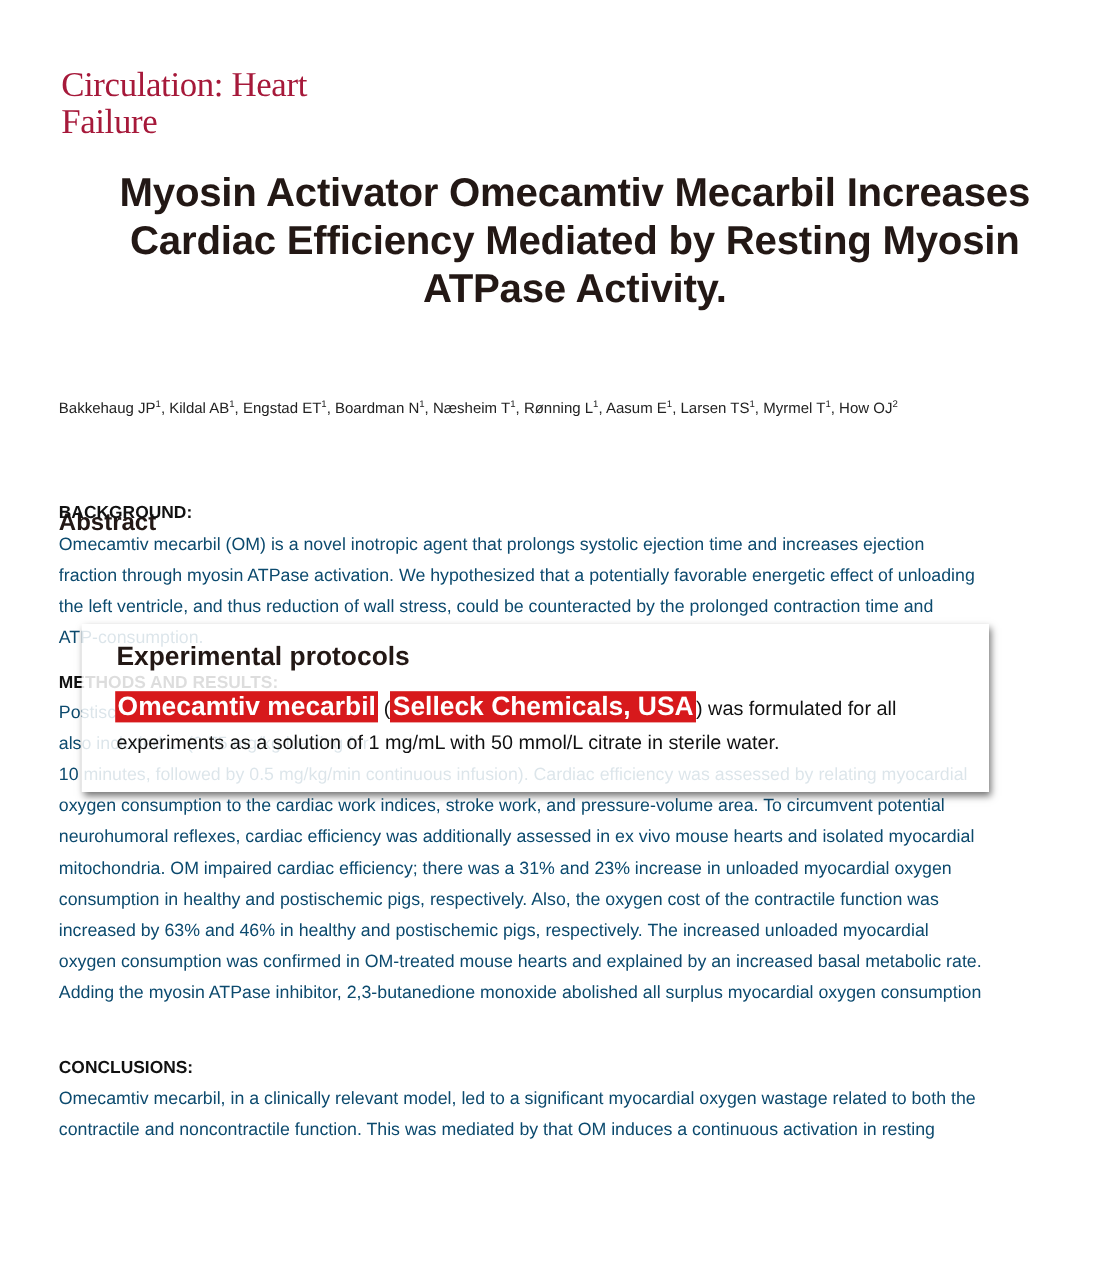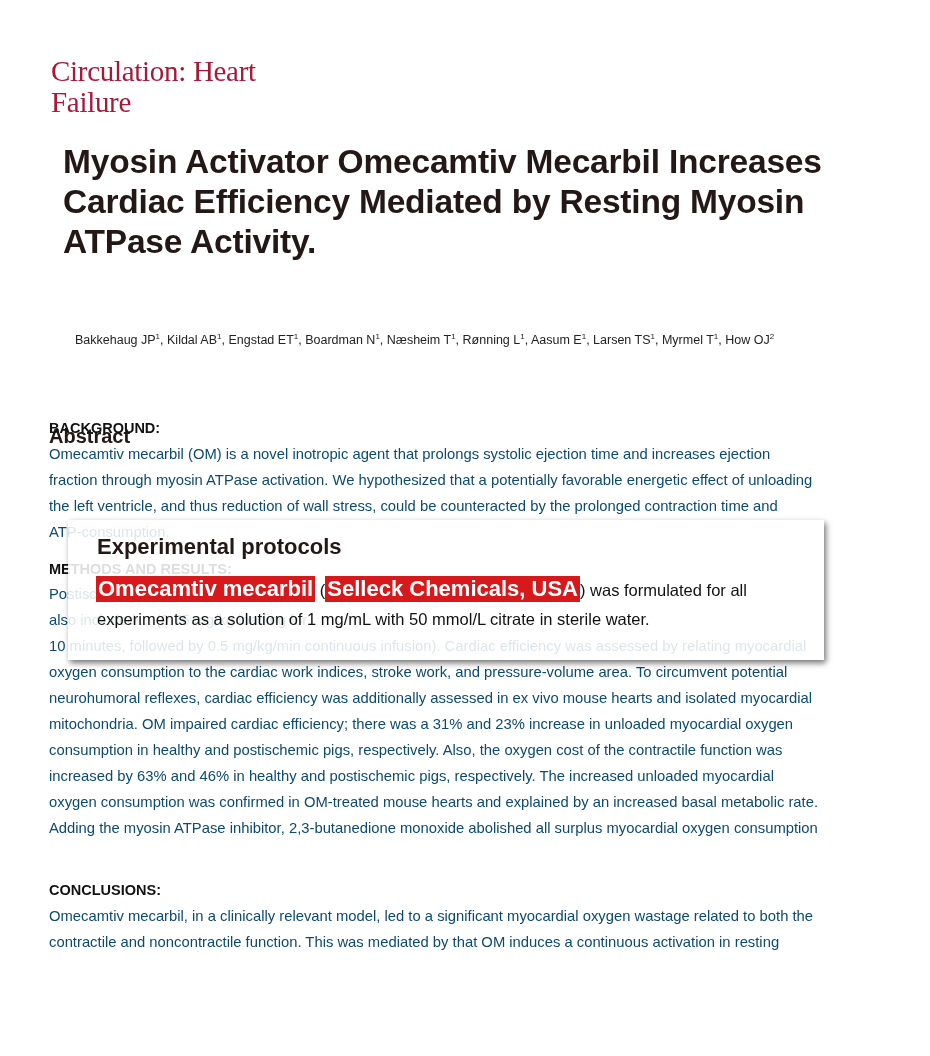--- a/index.html
+++ b/index.html
@@ -1,19 +1,19 @@
 <!DOCTYPE html>
 <html><head>
 <meta charset="utf-8">
 <style>
   html, body { margin: 0; padding: 0; background: #ffffff; }
   body { width: 930px; height: 1056px; position: relative; overflow: hidden; font-family: "Liberation Sans", sans-serif; color: #1a1a1a; }
   .journal { position: absolute; left: 51px; top: 56px; font-family: "Liberation Serif", serif; color: #a6193a; font-size: 29px; line-height: 31px; letter-spacing: -0.3px; }
-  .title { position: absolute; left: 63px; top: 142px; width: 860px; font-family: "Liberation Sans", sans-serif; font-weight: bold; font-size: 33.5px; line-height: 40px; color: #231815; letter-spacing: -0.2px; }
-  .authors { position: absolute; left: 49px; top: 333px; font-size: 12.5px; color: #222; white-space: nowrap; margin-left: 26px; }
+  .title { position: absolute; left: 49px; top: 142px; width: 860px; font-family: "Liberation Sans", sans-serif; font-weight: bold; font-size: 33.5px; line-height: 40px; color: #231815; letter-spacing: -0.2px; text-align: center; }
+  .authors { position: absolute; left: 49px; top: 333px; font-size: 12.5px; color: #222; white-space: nowrap; }
   .authors sup { font-size: 8px; vertical-align: 5px; line-height: 0; }
   .abstract-h { position: absolute; left: 49px; top: 385px; font-weight: bold; font-size: 20px; color: #231815; margin-top: 40px; }
   .section-h { position: absolute; left: 49px; font-weight: bold; font-size: 14.5px; color: #111; }
   .para { position: absolute; left: 49px; width: 840px; font-size: 14.8px; line-height: 26px; color: #0c4a6e; }
   .para .ln { display: block; white-space: nowrap; }
   
   .overlay { position: absolute; left: 68px; top: 520px; width: 756px; height: 140px; background: rgba(255,255,255,0.86); box-shadow: 2px 3px 6px rgba(0,0,0,0.55); }
   .ov-title { position: absolute; left: 29px; top: 14px; font-weight: bold; font-size: 22px; color: #231815; }
   .ov-line1 { position: absolute; left: 28px; top: 56px; font-size: 16.5px; color: #111; white-space: nowrap; }
   .ov-line2 { position: absolute; left: 29px; top: 90px; font-size: 16.5px; color: #111; white-space: nowrap; }

